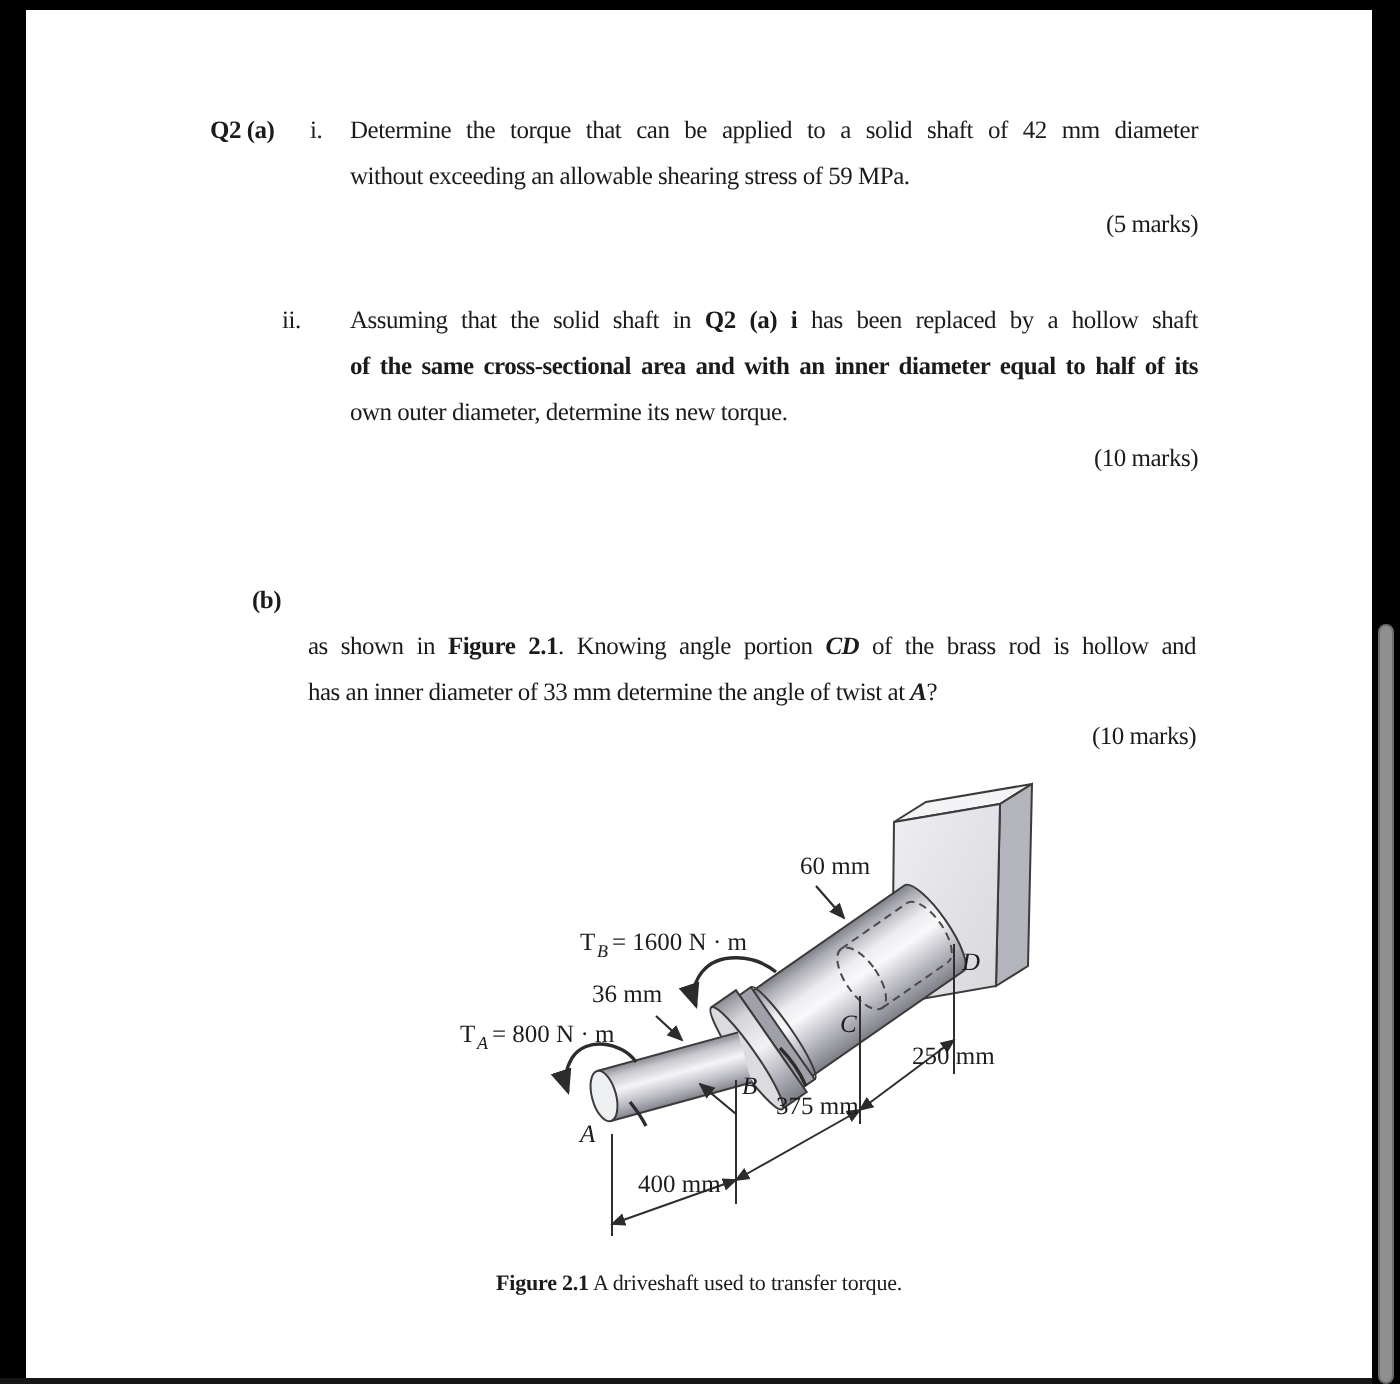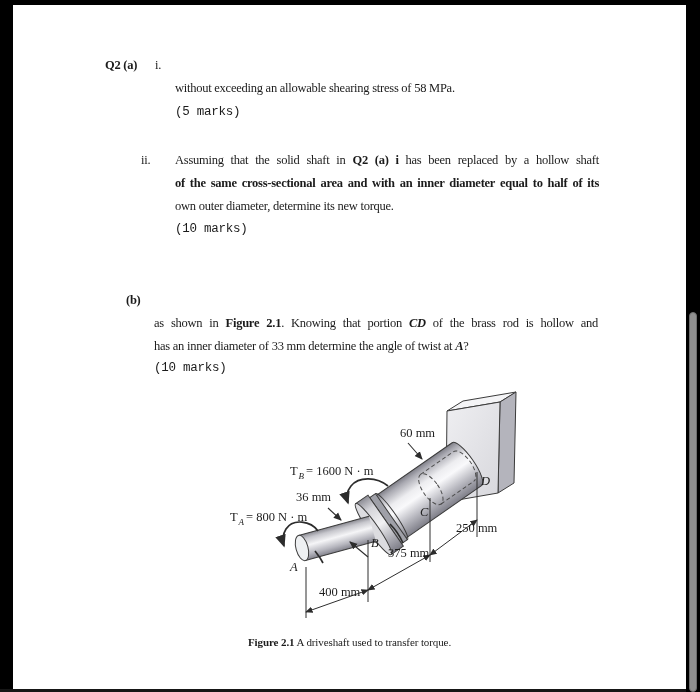--- a/index.html
+++ b/index.html
@@ -8,49 +8,50 @@
   .bar{position:absolute;background:#000;}
   .bar-left{left:0;top:0;width:13px;height:692px;}
   .bar-right{left:686px;top:0;width:14px;height:692px;}
   .bar-top{left:0;top:0;width:700px;height:5px;}
   .bar-bottom{left:0;top:689px;width:700px;height:3px;background:#161616;}
   .thumb{position:absolute;left:689px;top:312px;width:8px;height:380px;background:#8f8f8f;
          border-radius:4px;border:1px solid #6e6e6e;box-sizing:border-box;}
   .line{position:absolute;font-size:12.5px;line-height:17px;letter-spacing:-0.25px;
         white-space:nowrap;color:#1b1b1b;}
   .just{text-align:justify;text-align-last:justify;}
-  .right{text-align:left;font-family:Liberation Mono, monospace;}
+  .right{text-align:right;}
   .w424{width:424px;}
   .w444{width:444px;}
   .b{font-weight:bold;}
   .i{font-style:italic;}
   .caption{position:absolute;left:248px;top:636px;font-size:11px;letter-spacing:-0.1px;}
   svg.figure{position:absolute;left:225px;top:390px;overflow:visible;}
   svg text{font-family:"Liberation Serif",serif;font-size:12.5px;fill:#1d1d1d;letter-spacing:0;}
   svg text.it{font-style:italic;}
   svg text.sub{font-size:9px;}
 </style>
 </head>
 <body>
 
 <div class="stage">
 
   <div class="line b" style="left:105px;top:57px;">Q2 (a)</div>
   <div class="line" style="left:155px;top:57px;">i.</div>
-  <div class="line" style="left:175px;top:80px;">without exceeding an allowable shearing stress of 58 MPa.</div>
+  <div class="line just w424" style="left:175px;top:57px;">Determine the torque that can be applied to a solid shaft of 42 mm diameter</div>
+  <div class="line" style="left:175px;top:80px;">without exceeding an allowable shearing stress of 59 MPa.</div>
   <div class="line right w424" style="left:175px;top:104px;">(5 marks)</div>
 
   <div class="line" style="left:141px;top:152px;">ii.</div>
   <div class="line just w424" style="left:175px;top:152px;"><span>Assuming that the solid shaft in </span><span class="b">Q2 (a) i</span><span> has been replaced by a hollow shaft</span></div>
   <div class="line just w424" style="left:175px;top:175px;font-weight:bold;">of the same cross-sectional area and with an inner diameter equal to half of its</div>
   <div class="line" style="left:175px;top:198px;">own outer diameter, determine its new torque.</div>
   <div class="line right w424" style="left:175px;top:221px;">(10 marks)</div>
 
   <div class="line b" style="left:126px;top:292px;">(b)</div>
-  <div class="line just w444" style="left:154px;top:315px;"><span>as shown in </span><span class="b">Figure 2.1</span><span>. Knowing that portion </span><span class="b i">CD</span><span> of the brass rod is hollow and</span></div>
+  <div class="line just w444" style="left:154px;top:315px;"><span>as shown in </span><span class="b">Figure 2.1</span><span>. Knowing angle portion </span><span class="b i">CD</span><span> of the brass rod is hollow and</span></div>
   <div class="line" style="left:154px;top:338px;"><span>has an inner diameter of 33 mm determine the angle of twist at </span><span class="b i">A</span><span>?</span></div>
   <div class="line right w444" style="left:154px;top:360px;">(10 marks)</div>
 
   <svg class="figure" width="330" height="242" viewBox="0 0 330 242">
     <defs>
       <linearGradient id="cylGrad" x1="0" y1="0" x2="0" y2="1">
         <stop offset="0" stop-color="#7f7f88"></stop>
         <stop offset="0.10" stop-color="#aaaab2"></stop>
         <stop offset="0.32" stop-color="#ededf0"></stop>
         <stop offset="0.48" stop-color="#f9f9fb"></stop>

